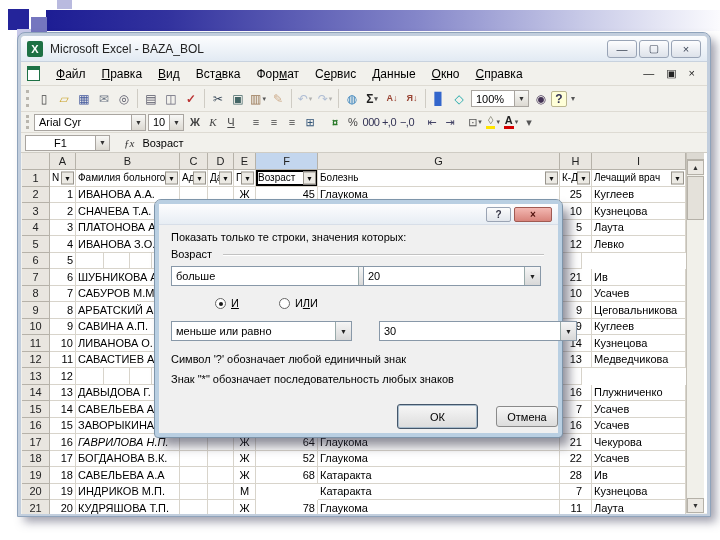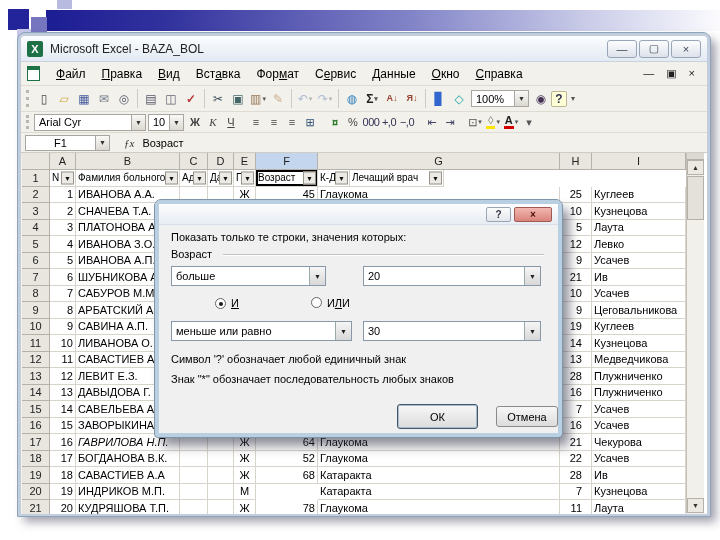--- a/index.html
+++ b/index.html
@@ -130,29 +130,29 @@
 .dlg-help,.dlg-close{height:15px;border-radius:2px;display:flex;align-items:center;justify-content:center;font-size:10px}
 .dlg-help{width:25px;background:linear-gradient(#fcfcfc,#e2e6ec);border:1px solid #9aa4b4;color:#334;font-weight:bold}
 .dlg-close{width:38px;background:linear-gradient(#f3b8b2,#d8837b);border:1px solid #a05a52;color:#4c0f0a;font-weight:bold}
 .dlg-instr{position:absolute;left:12px;top:27px;color:#000}
 .dlg-group-label{position:absolute;left:12px;top:44px;color:#000}
 .dlg-group-line{position:absolute;left:64px;right:14px;top:50px;border-top:1px solid #c2c2c2;box-shadow:0 1px 0 #fff}
 .dcombo{position:absolute;height:20px;background:#fff;border:1px solid #8898a8;display:flex;
  align-items:center;padding-left:4px;white-space:nowrap}
 .dcombo .ddb{margin-left:auto;width:16px;align-self:stretch;background:linear-gradient(#f6f6f6,#d8d8d8);
  border-left:1px solid #9aa;display:flex;align-items:center;justify-content:center;font-size:7px;color:#222}
-#dlg-op1{left:12px;top:62px;width:155px}
+#dlg-op1{left:12px;top:62px;width:204px}
 #dlg-val1{left:204px;top:62px;width:178px}
 #dlg-op2{left:12px;top:117px;width:181px}
-#dlg-val2{left:204px;top:117px;width:178px}
+#dlg-val2{left:220px;top:117px;width:198px}
 .dlg-radio-row{position:absolute;left:56px;top:93px;display:flex;align-items:center}
 .radio{width:11px;height:11px;border-radius:50%;border:1px solid #666;background:#fff;position:relative;
  display:inline-block;margin-right:5px;flex:none}
 .radio.checked::after{content:"";position:absolute;left:3px;top:3px;width:4px;height:4px;border-radius:50%;background:#1a1a1a}
-.dlg-or{margin-left:72px;display:flex;align-items:flex-start}
+.dlg-or{margin-left:40px;display:flex;align-items:flex-end}
 .dlg-hint1{position:absolute;left:12px;top:149px;color:#000}
 .dlg-hint2{position:absolute;left:12px;top:169px;color:#000}
 .btn{position:absolute;background:linear-gradient(#f7f7f7,#dcdcdc);border:1px solid #8a8a8a;border-radius:3px;
  font-size:11px;display:flex;align-items:center;justify-content:center;color:#000}
 #dlg-ok{left:238px;top:200px;width:81px;height:25px;border:1px solid #44566a;box-shadow:inset 0 0 0 1px #a8bccc}
 #dlg-cancel{left:337px;top:202px;width:62px;height:21px}
 u{text-decoration:underline}
 </style>
 </head>
 <body>
@@ -396,20 +396,24 @@
             <span class="fbtn">▼</span>
           </div>
           <div class="fcell" style="width: 22px;">
             <span>По</span>
             <span class="fbtn">▼</span>
           </div>
           <div class="fcell active" style="width: 62px;">
             <span>Возраст</span>
             <span class="fbtn">▼</span>
           </div>
+          <div class="fcell" style="width: 242px;">
+            <span>Болезнь</span>
+            <span class="fbtn">▼</span>
+          </div>
           <div class="fcell" style="width: 32px;">
             <span>К-Д</span>
             <span class="fbtn">▼</span>
           </div>
           <div class="fcell" style="width: 94px;">
             <span>Лечащий врач</span>
             <span class="fbtn">▼</span>
           </div>
         </div>
         <div class="grow">
@@ -456,21 +460,20 @@
           <div class="cell" style="width: 26px;"></div>
           <div class="cell c" style="width: 22px;"></div>
           <div class="cell r" style="width: 62px;"></div>
           <div class="cell" style="width: 242px;"></div>
           <div class="cell kd" style="width: 32px;">12</div>
           <div class="cell" style="width: 94px;">Левко</div>
         </div>
         <div class="grow">
           <div class="gh rh">6</div>
           <div class="cell r" style="width: 26px;">5</div>
-          <div class="cell" style="width: 104px;">ИВАНОВА А.П.</div>
           <div class="cell" style="width: 28px;"></div>
           <div class="cell" style="width: 26px;"></div>
           <div class="cell c" style="width: 22px;"></div>
           <div class="cell r" style="width: 62px;"></div>
           <div class="cell" style="width: 242px;"></div>
           <div class="cell kd" style="width: 32px;">9</div>
           <div class="cell" style="width: 94px;">Усачев</div>
         </div>
         <div class="grow">
           <div class="gh rh">7</div>
@@ -540,21 +543,20 @@
           <div class="cell" style="width: 26px;"></div>
           <div class="cell c" style="width: 22px;"></div>
           <div class="cell r" style="width: 62px;"></div>
           <div class="cell" style="width: 242px;"></div>
           <div class="cell kd" style="width: 32px;">13</div>
           <div class="cell" style="width: 94px;">Медведчикова</div>
         </div>
         <div class="grow">
           <div class="gh rh">13</div>
           <div class="cell r" style="width: 26px;">12</div>
-          <div class="cell" style="width: 104px;">ЛЕВИТ Е.З.</div>
           <div class="cell" style="width: 28px;"></div>
           <div class="cell" style="width: 26px;"></div>
           <div class="cell c" style="width: 22px;"></div>
           <div class="cell r" style="width: 62px;"></div>
           <div class="cell" style="width: 242px;"></div>
           <div class="cell kd" style="width: 32px;">28</div>
           <div class="cell" style="width: 94px;">Плужниченко</div>
         </div>
         <div class="grow">
           <div class="gh rh">14</div>
@@ -612,21 +614,21 @@
           <div class="cell" style="width: 26px;"></div>
           <div class="cell c" style="width: 22px;">Ж</div>
           <div class="cell r" style="width: 62px;">52</div>
           <div class="cell" style="width: 242px;">Глаукома</div>
           <div class="cell kd" style="width: 32px;">22</div>
           <div class="cell" style="width: 94px;">Усачев</div>
         </div>
         <div class="grow">
           <div class="gh rh">19</div>
           <div class="cell r" style="width: 26px;">18</div>
-          <div class="cell" style="width: 104px;">САВАСТИЕВ А.А</div>
+          <div class="cell" style="width: 104px;">САВЕЛЬЕВА А.А</div>
           <div class="cell" style="width: 28px;"></div>
           <div class="cell" style="width: 26px;"></div>
           <div class="cell c" style="width: 22px;">Ж</div>
           <div class="cell r" style="width: 62px;">68</div>
           <div class="cell" style="width: 242px;">Катаракта</div>
           <div class="cell kd" style="width: 32px;">28</div>
           <div class="cell" style="width: 94px;">Ив</div>
         </div>
         <div class="grow">
           <div class="gh rh">20</div>

